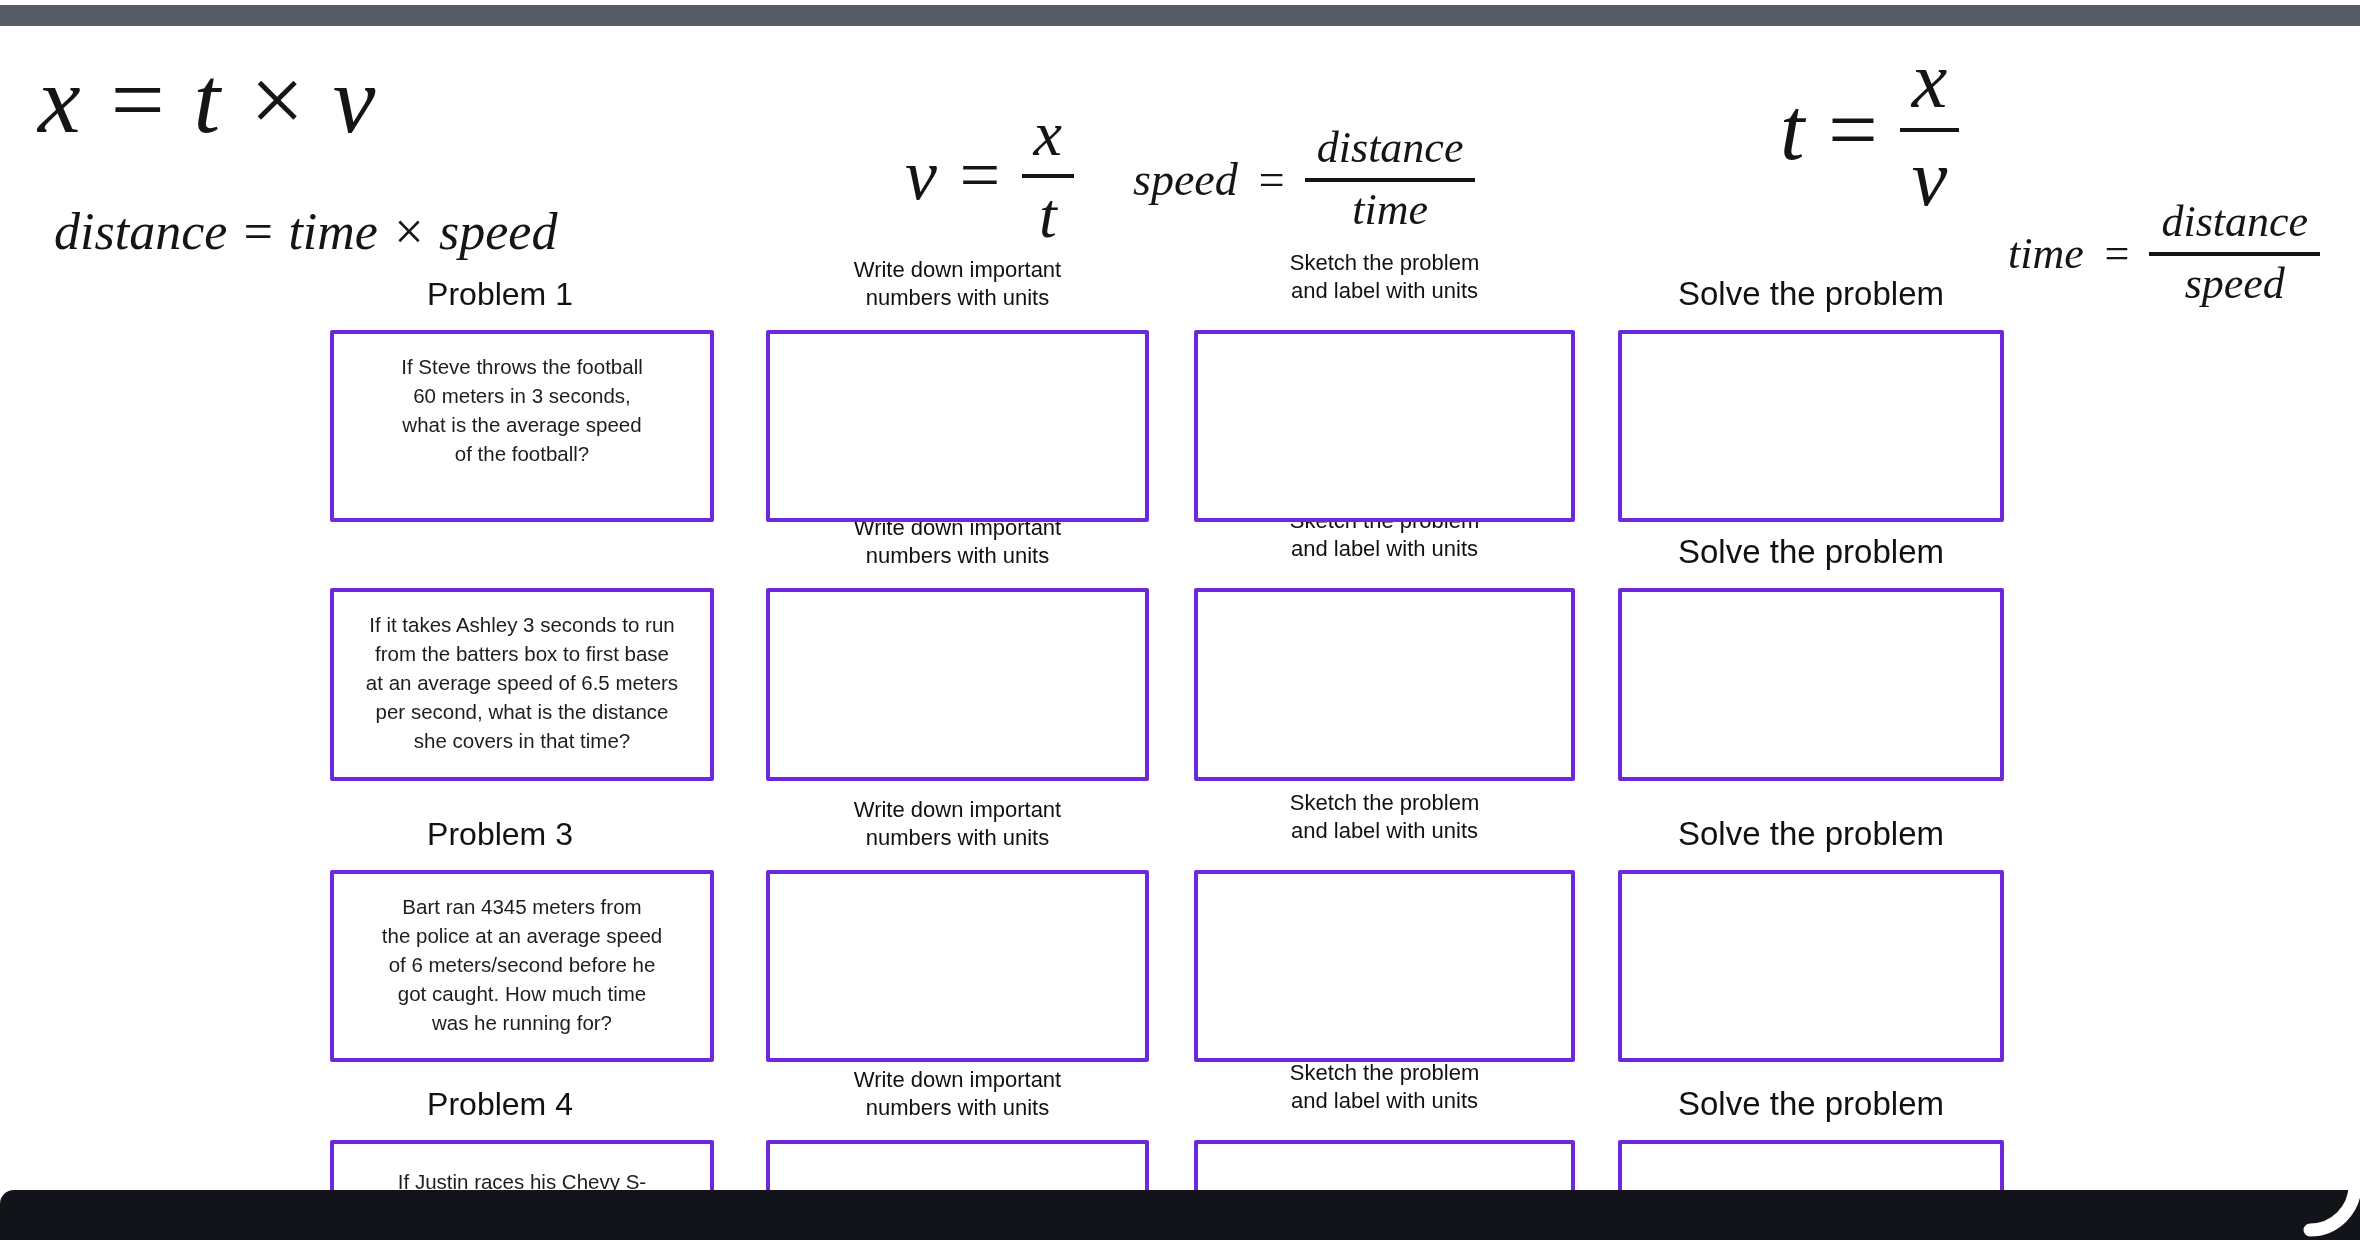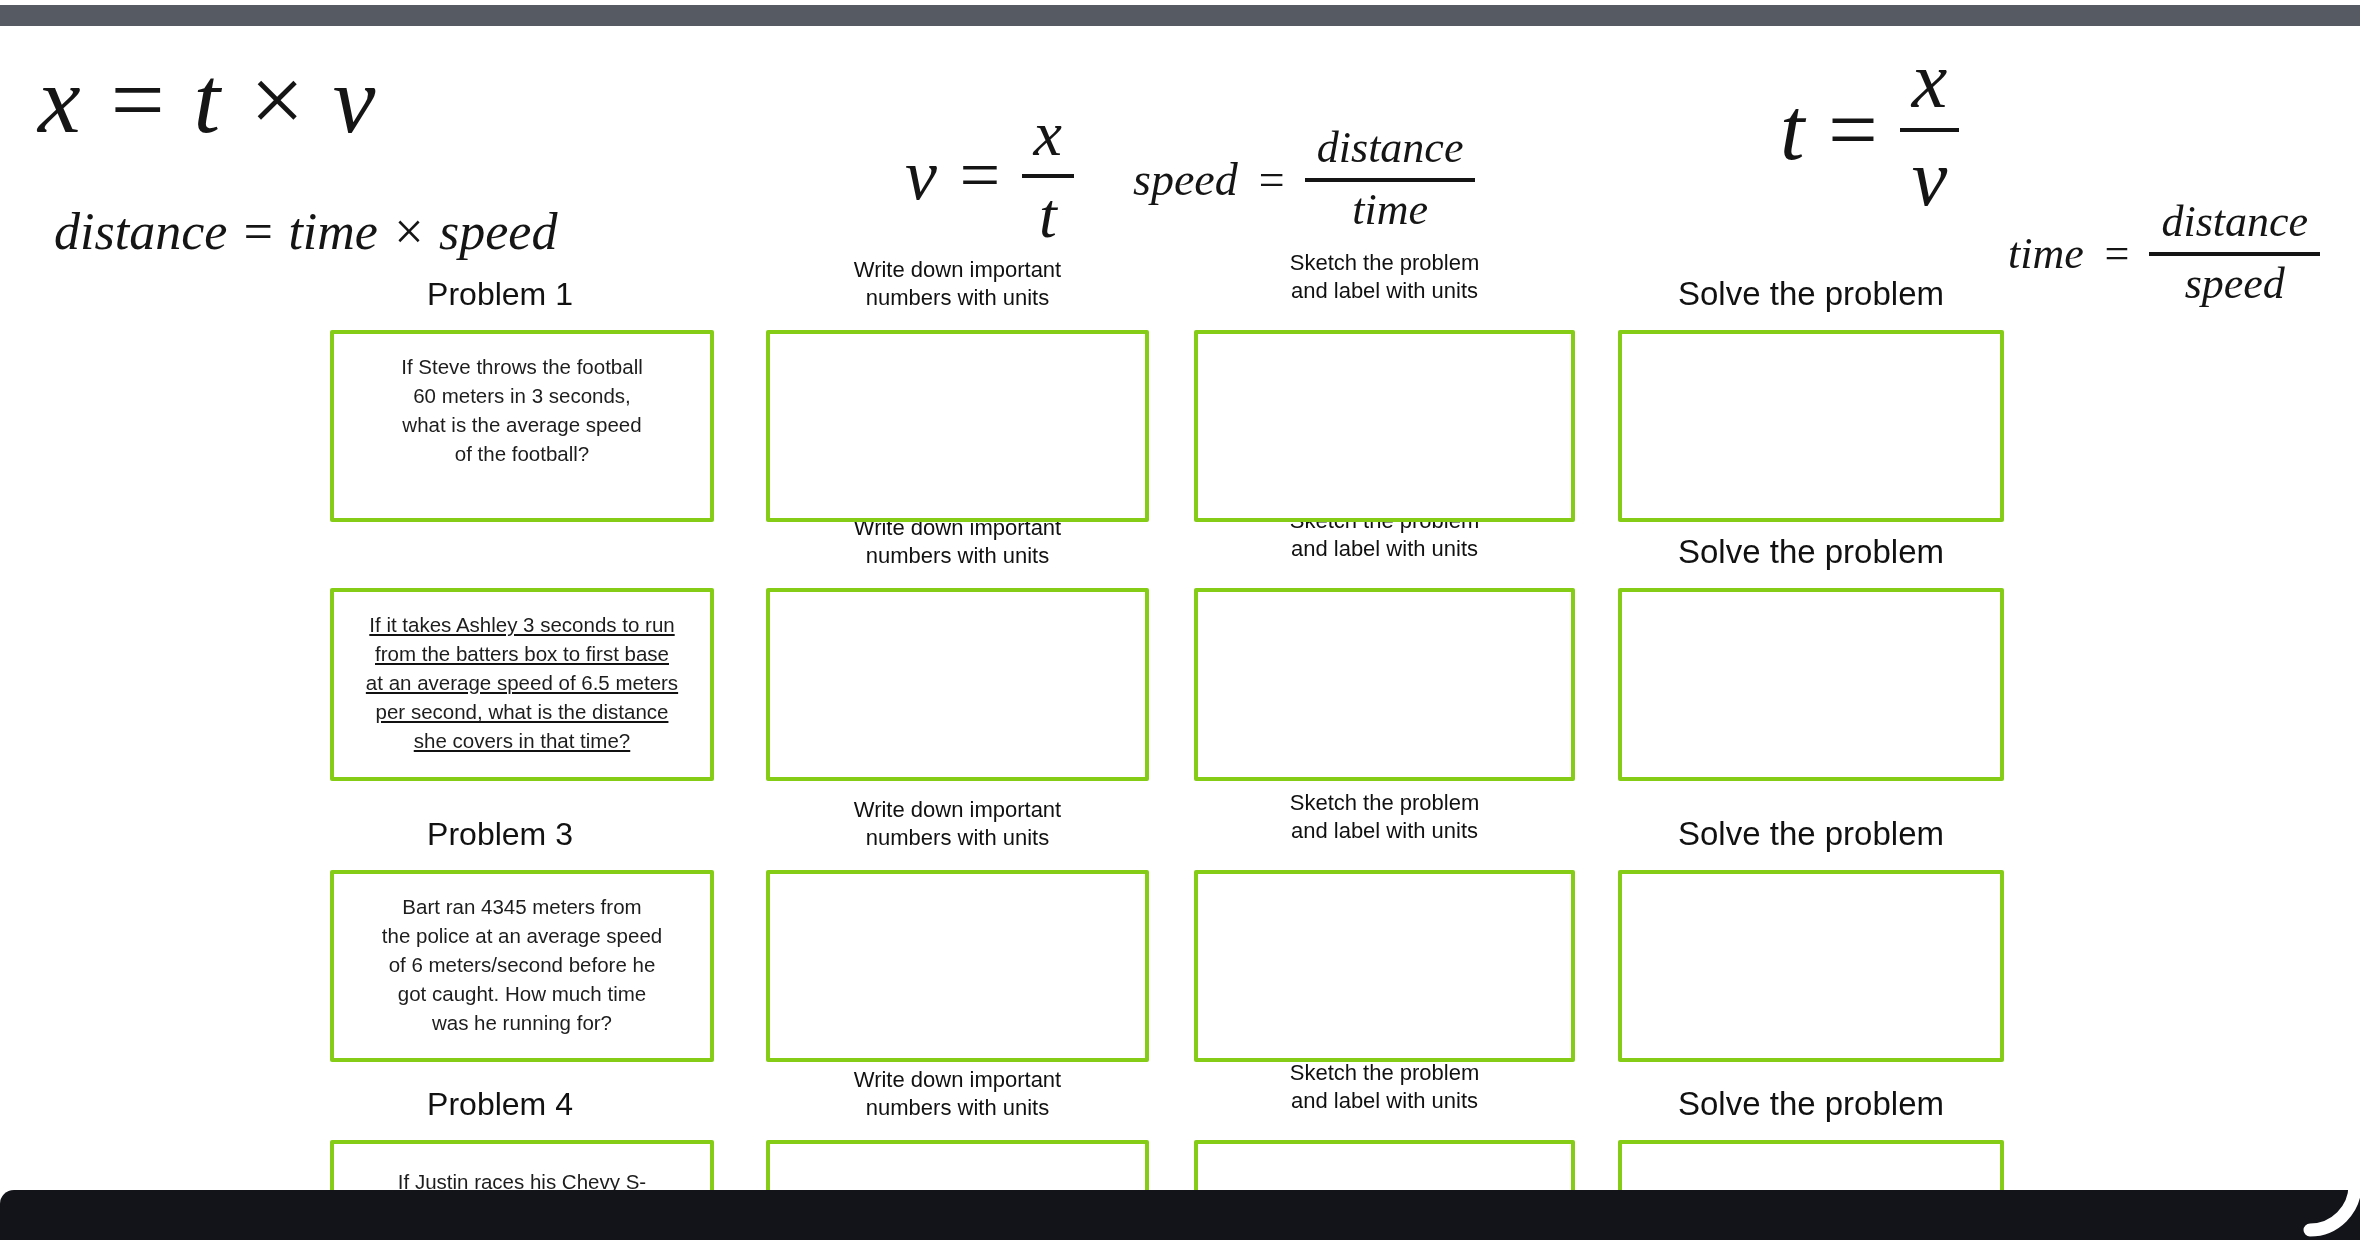--- a/index.html
+++ b/index.html
@@ -41,23 +41,23 @@
   .c3{left:1194px;width:381px;}
   .c4{left:1618px;width:386px;}
   
   .plabel,.hdr,.solve{position:absolute;text-align:center;white-space:pre-line;}
   .plabel{font-size:32px;transform:translateX(-22px);text-align:center;}
   .solve{font-size:33px;}
   .hdr{font-size:22px;line-height:1.3;}
   .lr1{bottom:927px;}.lr2{bottom:669px;}.lr3{bottom:387px;}.lr4{bottom:117px;}
   .lr1.up{bottom:934px;}.lr2.up{bottom:676px;}.lr3.up{bottom:394px;}.lr4.up{bottom:124px;}
   
-  .pbox{position:absolute;border:4px solid #84cc16;border-radius:2px;background:#ffffff;box-sizing:border-box;z-index:1;}
+  .pbox{position:absolute;border:4px solid #6d28d9;border-radius:2px;background:#ffffff;box-sizing:border-box;z-index:1;}
   .br1{top:330px;height:192px;}
-  .br2{top:588px;height:193px;text-decoration:underline;}
+  .br2{top:588px;height:193px;}
   .br3{top:870px;height:192px;}
   .br4{top:1140px;height:192px;}
   .ptext{padding:18px 12px 0;font-size:20.5px;line-height:1.42;text-align:center;white-space:pre-line;color:#1d1d1d;}
   .br4 .ptext{padding-top:23px;}
 </style>
 </head>
 <body>
 
 <div class="page">
 

